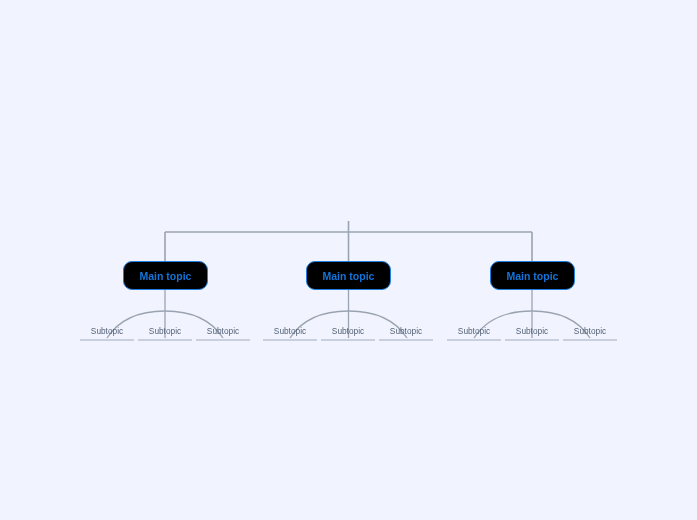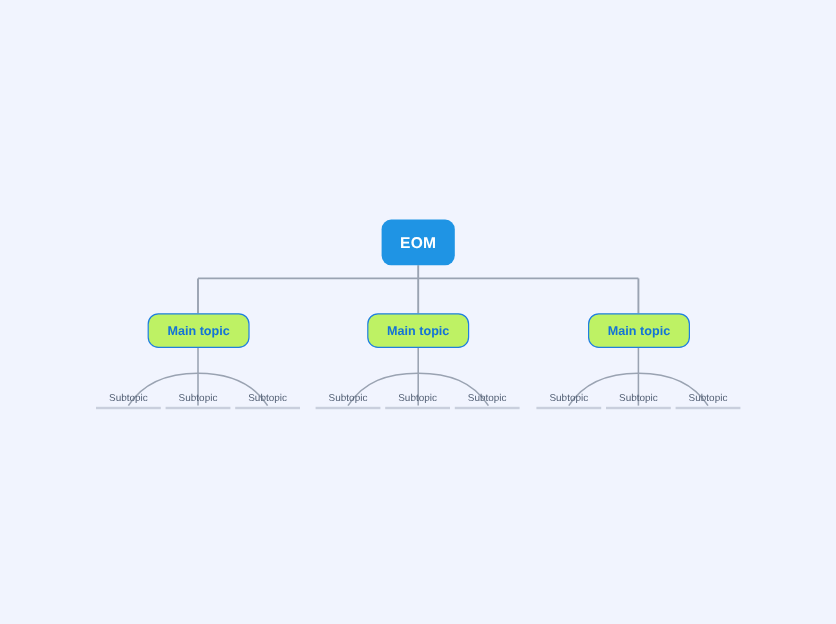--- a/index.html
+++ b/index.html
@@ -42,21 +42,21 @@
     border-radius: 8px;
     color: #ffffff;
     font-size: 13px;
     font-weight: bold;
     letter-spacing: 0.2px;
   }
   .main-node {
     top: 261px;
     width: 85px;
     height: 29px;
-    background: #bef264;
+    background: #000000;
     border: 1.6px solid #1f7fe0;
     border-radius: 9px;
     color: #1473d6;
     font-size: 10.5px;
     font-weight: bold;
   }
   .main-node-0 { left: 123px; }
   .main-node-1 { left: 306px; }
   .main-node-2 { left: 490px; }
   .sub-node {
@@ -100,21 +100,20 @@
     <path d="M348.5,311 C 323,311 303,318 290,338" fill="none" stroke="#9aa3b2" stroke-width="1.3"></path>
     <path d="M348.5,311 L348.5,338" fill="none" stroke="#9aa3b2" stroke-width="1.3"></path>
     <path d="M348.5,311 C 374,311 394,318 407,338" fill="none" stroke="#9aa3b2" stroke-width="1.3"></path>
 
     <path d="M532,290 L532,311" fill="none" stroke="#9aa3b2" stroke-width="1.3"></path>
     <path d="M532,311 C 507,311 487,318 474,338" fill="none" stroke="#9aa3b2" stroke-width="1.3"></path>
     <path d="M532,311 L532,338" fill="none" stroke="#9aa3b2" stroke-width="1.3"></path>
     <path d="M532,311 C 557,311 577,318 590,338" fill="none" stroke="#9aa3b2" stroke-width="1.3"></path>
   </svg>
 
-  <div class="node root-node">EOM</div>
 
   <div class="node main-node main-node-0">Main topic</div>
   <div class="node main-node main-node-1">Main topic</div>
   <div class="node main-node main-node-2">Main topic</div>
 
   <div class="node sub-node" style="left:80px">Subtopic</div>
   <div class="sub-underline" style="left:80px"></div>
   <div class="node sub-node" style="left:138px">Subtopic</div>
   <div class="sub-underline" style="left:138px"></div>
   <div class="node sub-node" style="left:196px">Subtopic</div>

